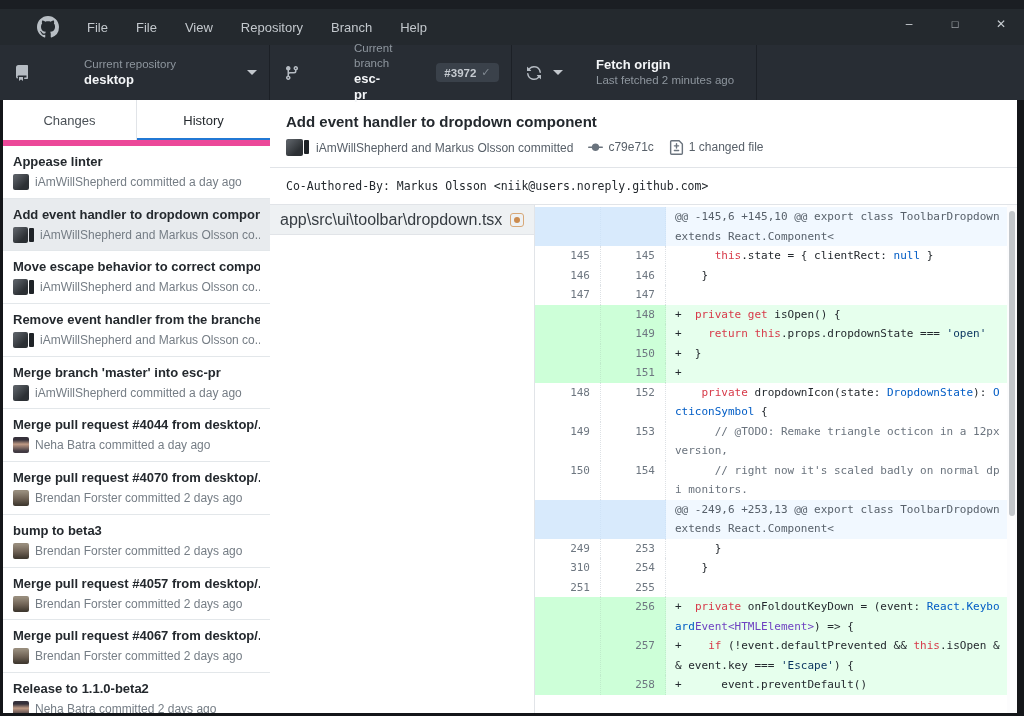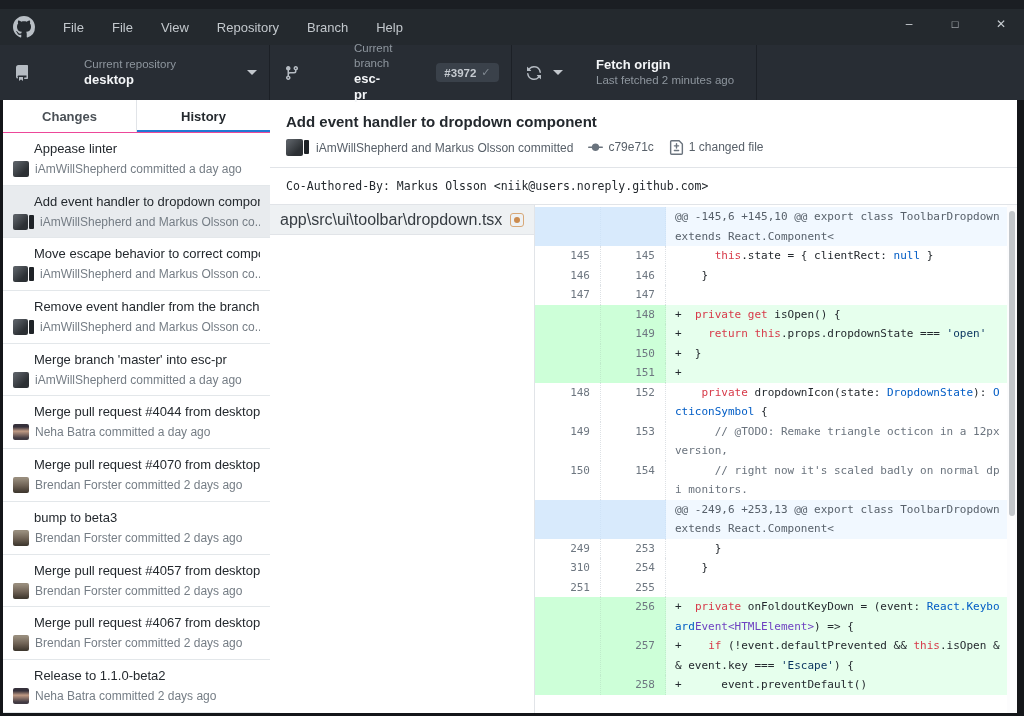--- a/index.html
+++ b/index.html
@@ -3,21 +3,21 @@
 <meta charset="utf-8">
 <style>
   * { margin:0; padding:0; box-sizing:border-box; }
   html,body { width:1024px; height:716px; overflow:hidden; background:#111; }
   body { font-family:"Liberation Sans","DejaVu Sans",sans-serif; }
   .window { width:1024px; height:716px; background:#17191d; display:flex; flex-direction:column; }
 
   
   .titlebar { height:45px; background:#24292e; flex:none; display:flex; flex-direction:column; }
   .titlebar-topstrip { height:9px; background:#1b1e23; }
-  .menubar { flex:1; display:flex; align-items:center; color:#c8ccd1; }
+  .menubar { flex:1; display:flex; align-items:center; color:#c8ccd1;padding-left:24px; }
   .gh-logo { width:22px; height:22px; margin:0 14px 0 13px; flex:none; }
   .gh-logo svg { width:22px; height:22px; fill:#b9bfc5; }
   .menus { display:flex; list-style:none; }
   .menus li { padding:5px 14px; font-size:13px; color:#c3c8cd; cursor:default; }
   .win-controls { margin-left:auto; display:flex; align-items:flex-start; height:100%; }
   .win-btn { width:46px; height:30px; display:flex; align-items:center; justify-content:center; color:#c9ced3; font-size:12px; }
   .win-btn.max { font-size:11px; }
 
   
   .toolbar { height:55px; background:#282d34; flex:none; display:flex; }
@@ -33,29 +33,29 @@
   .tb-fetch { width:245px; }
   .pr-badge { background:#3a414a; border-radius:4px; color:#c6cbd1; font-size:11.5px; font-weight:bold; padding:3px 8px; margin:0 10px 0 auto; display:flex; align-items:center; gap:5px; }
   .pr-badge .check { color:#828a93; font-weight:normal; font-size:11px; }
   .tb-fill { flex:1; background:#282d34; }
 
   
   .app-body { flex:1; display:flex; border-left:3px solid #141619; border-right:7px solid #141619; border-bottom:3px solid #141619; background:#fff; min-height:0; }
 
   
   .sidebar { width:267px; flex:none; display:flex; flex-direction:column; background:#fff; min-height:0; }
-  .tabs { height:33px; flex:none; display:flex; border-bottom:1px solid #ec4899;font-weight:bold; }
+  .tabs { height:46px; flex:none; display:flex; border-bottom:6px solid #ec4899; }
   .tab { flex:1; display:flex; align-items:center; justify-content:center; font-size:13px; color:#4a5056; border-right:1px solid #e1e4e8; position:relative; cursor:pointer; }
   .tab:last-child { border-right:none; }
   .tab.active { color:#24292e; }
   .tab.active::after { content:""; position:absolute; left:0; right:0; bottom:0; height:2px; background:#2178d4; }
   .commit-list { list-style:none; overflow:hidden; flex:1; }
   .commit { height:52.7px; padding:8px 10px 0 10px; border-bottom:1px solid #e3e7ea; cursor:pointer; }
   .commit.selected { background:#e8ebee; }
-  .c-title { font-size:13px; font-weight:normal; color:#24292e; white-space:nowrap; overflow:hidden;margin-left:21px; }
+  .c-title { font-size:13px; font-weight:bold; color:#24292e; white-space:nowrap; overflow:hidden; }
   .c-meta { display:flex; align-items:center; gap:6px; margin-top:5px; font-size:12px; color:#757d85; white-space:nowrap; overflow:hidden; }
 
   
   .av { width:16px; height:16px; border-radius:2px; flex:none; position:relative; overflow:hidden; }
   .av.will { background:linear-gradient(135deg,#585d63 15%,#2c3034 70%); }
   .av.neha { background:linear-gradient(180deg,#35303a 18%,#c09a84 45%,#413a42 88%); }
   .av.brendan { background:linear-gradient(180deg,#978c7c 10%,#6e6154 55%,#3f382f 95%); }
   .av-duo { width:21px; height:16px; position:relative; flex:none; }
   .av-duo .a1 { position:absolute; left:0; top:0; width:15px; height:16px; border-radius:2px; background:linear-gradient(135deg,#585d63 15%,#2c3034 70%); }
   .av-duo .a2 { position:absolute; right:0; top:1px; width:5px; height:14px; border-radius:1px; background:#1f2327; }

